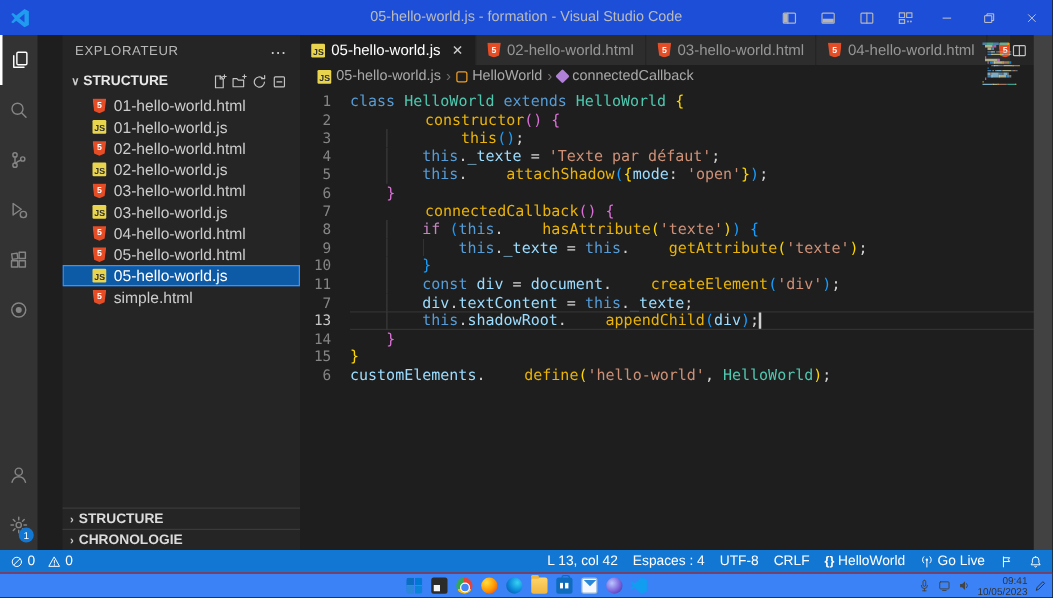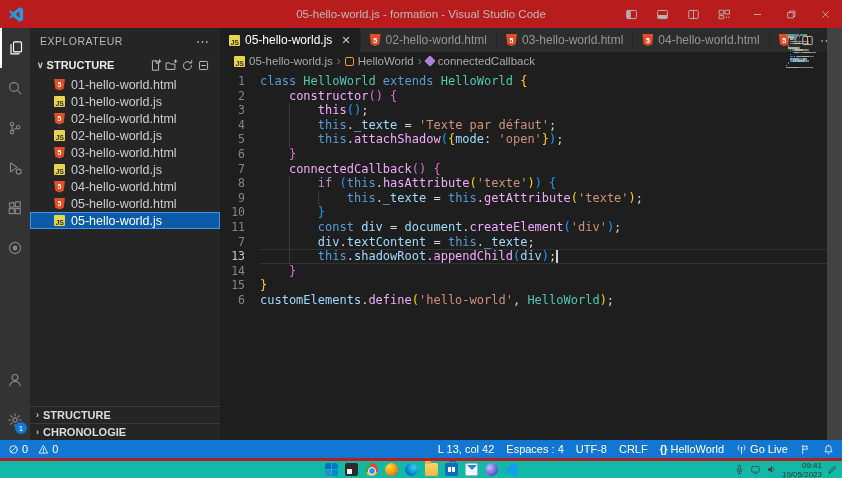--- a/index.html
+++ b/index.html
@@ -3,41 +3,41 @@
 <meta charset="utf-8">
 <style>
   html,body{margin:0;padding:0;width:842px;height:478px;overflow:hidden;
     font-family:"Liberation Sans",sans-serif;background:#1e1e1e;-webkit-font-smoothing:antialiased;}
   *{box-sizing:border-box;}
   .ic{width:16px;height:16px;fill:none;stroke:currentColor;stroke-width:1.15;stroke-linecap:round;stroke-linejoin:round;flex:none;}
   .ic.sm{width:13px;height:13px;}
   .ic.xs{width:11px;height:11px;}
 
   
-  #titlebar{height:28px;background:#b91c1c;display:flex;align-items:center;color:#cccccc;font-size:11.5px;position:relative;}
+  #titlebar{height:28px;background:#1d4ed8;display:flex;align-items:center;color:#cccccc;font-size:11.5px;position:relative;}
   #vscode-logo{width:17px;height:17px;margin:0 8px 0 8px;flex:none;}
   #hamburger{color:#cccccc;padding:0 8px;display:flex;align-items:center;}
   #win-title{position:absolute;left:0;right:0;text-align:center;color:#bbbbbb;pointer-events:none;}
   #tb-right{margin-left:auto;display:flex;align-items:center;z-index:2;}
   .tb-layout-ic{color:#b6b6b6;padding:0 9px;display:flex;align-items:center;height:28px;}
   .win-ctl{color:#c5c5c5;width:34px;height:28px;display:flex;align-items:center;justify-content:center;}
 
   
   #main{display:flex;height:412px;}
 
   
   #activitybar{width:30px;background:#333333;display:flex;flex-direction:column;align-items:center;flex:none;}
   .ab-item{width:30px;height:40px;display:flex;align-items:center;justify-content:center;color:#858585;position:relative;}
   .ab-item.active{color:#ffffff;border-left:2px solid #ffffff;}
   .ab-spacer{flex:1;}
   .ab-badge{position:absolute;right:3px;bottom:6px;background:#1277d3;color:#fff;font-size:8px;
     width:12px;height:12px;border-radius:50%;display:flex;align-items:center;justify-content:center;}
 
   
-  #sidebar{width:190px;background:#252526;color:#cccccc;display:flex;flex-direction:column;flex:none;font-size:12.5px;}
+  #sidebar{width:190px;background:#252526;color:#cccccc;display:flex;flex-direction:column;flex:none;font-size:12.5px;margin-left:20px;}
   #sb-header{height:26px;display:flex;align-items:center;padding:0 10px;flex:none;}
   #sb-title{font-size:10.5px;letter-spacing:.5px;color:#b8b8b8;}
   #sb-more{margin-left:auto;color:#cccccc;letter-spacing:1px;font-size:13px;}
   #sb-section{height:22px;display:flex;align-items:center;font-weight:bold;font-size:11px;color:#e8e8e8;padding:0 4px;flex:none;}
   #sb-section .chev{font-size:9px;margin:0 3px;color:#cccccc;}
   #sb-actions{margin-left:auto;display:flex;align-items:center;gap:3px;padding-right:6px;color:#c5c5c5;}
   #files{flex:1;overflow:hidden;}
   .file-row{height:17px;display:flex;align-items:center;padding-left:24px;gap:6px;color:#cccccc;white-space:nowrap;}
   .file-row.selected{background:#0d5aa7;outline:1px solid #3794ff;outline-offset:-1px;color:#ffffff;}
   .fi{width:11px;height:12px;flex:none;display:flex;align-items:center;justify-content:center;}
@@ -67,38 +67,38 @@
 
   
   #code{flex:1;position:relative;padding-top:4px;font-family:"DejaVu Sans Mono",monospace;font-size:12px;overflow:hidden;}
   .cl{display:flex;height:14.6px;line-height:14.6px;white-space:pre;}
   .cl .ln{width:40px;text-align:right;padding-right:15px;color:#858585;flex:none;font-size:11.5px;}
   .cl.cur .ln{color:#c6c6c6;}
   .cl.cur .lc-wrap{box-shadow:inset 0 1px 0 #323232, inset 0 -1px 0 #323232;}
   .lc-wrap{flex:1;display:flex;}
   .guide{box-shadow:inset 1px 0 0 #3a3a3a;}
   .cursor{width:1.5px;background:#d0d0d0;height:13px;margin-top:1px;}
-  .d{color:#d4d4d4;} .kw{color:#569cd6;} .ctl{color:#c586c0;} .cls{color:#4ec9b0;} .fn{color:#f0abfc;}
+  .d{color:#d4d4d4;} .kw{color:#569cd6;} .ctl{color:#c586c0;} .cls{color:#4ec9b0;} .fn{color:#eab308;margin-left:31px;}
   .str{color:#ce9178;} .v{color:#9cdcfe;} .b1{color:#ffd700;} .b2{color:#da70d6;} .b3{color:#179fff;}
 
   
   #minimap{position:absolute;top:6px;right:16px;width:40px;}
   .mm-row{display:flex;height:1.6px;margin-bottom:.6px;}
   .mm-seg{height:100%;opacity:.75;}
   #scrollbar{position:absolute;top:0;right:0;width:15px;bottom:0;background:#424242;}
 
   
   #statusbar{height:18px;background:#1277d3;color:#ffffff;display:flex;align-items:center;font-size:11px;padding:0 8px;}
   .st-item{display:flex;align-items:center;gap:3px;margin-right:10px;white-space:nowrap;}
   #st-right{margin-left:auto;display:flex;align-items:center;}
   #st-right .st-item{margin-right:0;margin-left:12px;}
   .st-prefix{font-weight:bold;font-size:10px;}
 
   
-  #taskbar{height:20px;background:#14b8a6;border-top:3px solid #b91c1c;display:flex;align-items:center;position:relative;}
+  #taskbar{height:20px;background:#3b82f6;border-top:1px solid #b91c1c;display:flex;align-items:center;position:relative;}
   #tk-center{position:absolute;left:0;right:0;display:flex;justify-content:center;align-items:center;gap:7px;}
   .tk-app{width:13px;height:13px;flex:none;position:relative;border-radius:2px;}
   .app-start{background:conic-gradient(#0078d4 0 25%,#0a84d8 25% 50%,#2b88d8 50% 75%,#0b6dc0 75%);
     -webkit-mask:linear-gradient(#000 45%,transparent 45% 55%,#000 55%) , linear-gradient(90deg,#000 45%,transparent 45% 55%,#000 55%);
     -webkit-mask-composite:source-in;mask-composite:intersect;background-color:#0078d4;}
   .app-taskview{background:#2b2b2b;border-radius:2px;}
   .app-taskview:after{content:"";position:absolute;left:2px;bottom:2px;width:5px;height:5px;background:#f5f5f5;}
   .app-chrome{border-radius:50%;background:conic-gradient(#ea4335 0 33%,#fbbc05 33% 66%,#34a853 66% 100%);}
   .app-chrome:after{content:"";position:absolute;left:3.5px;top:3.5px;width:6px;height:6px;border-radius:50%;
     background:#4285f4;border:1px solid #fff;}
@@ -299,20 +299,24 @@
           <span>04-hello-world.html</span>
      </div>
         <div class="file-row ">
        <span class="fi fi-html">5</span>
           <span>05-hello-world.html</span>
      </div>
         <div class="file-row selected">
        <span class="fi fi-js">JS</span>
           <span>05-hello-world.js</span>
      </div>
+        <div class="file-row ">
+       <span class="fi fi-html">5</span>
+          <span>simple.html</span>
+     </div>
       </div>
     <div id="sb-bottom">
         <div class="sb-bottom-row">
        <span class="chev">›</span>
        <span>STRUCTURE</span>
      </div>
         <div class="sb-bottom-row">
        <span class="chev">›</span>
        <span>CHRONOLOGIE</span>
      </div>

